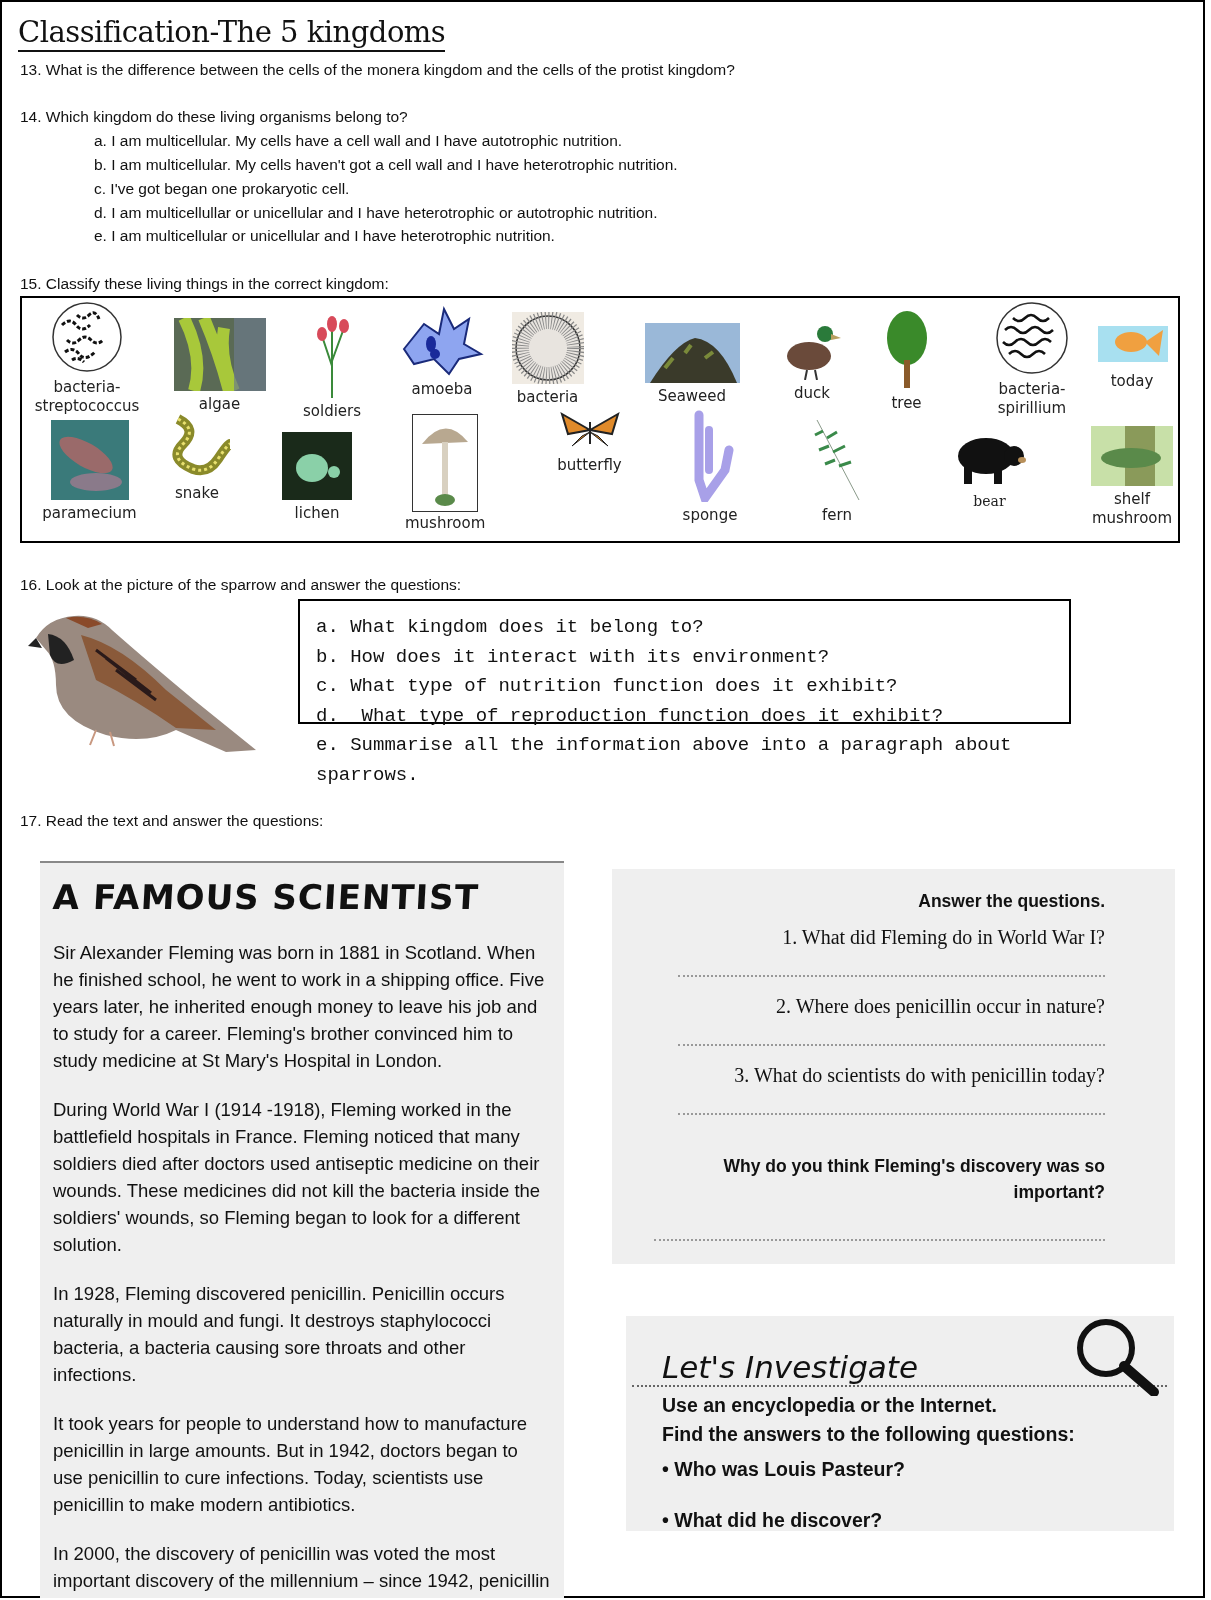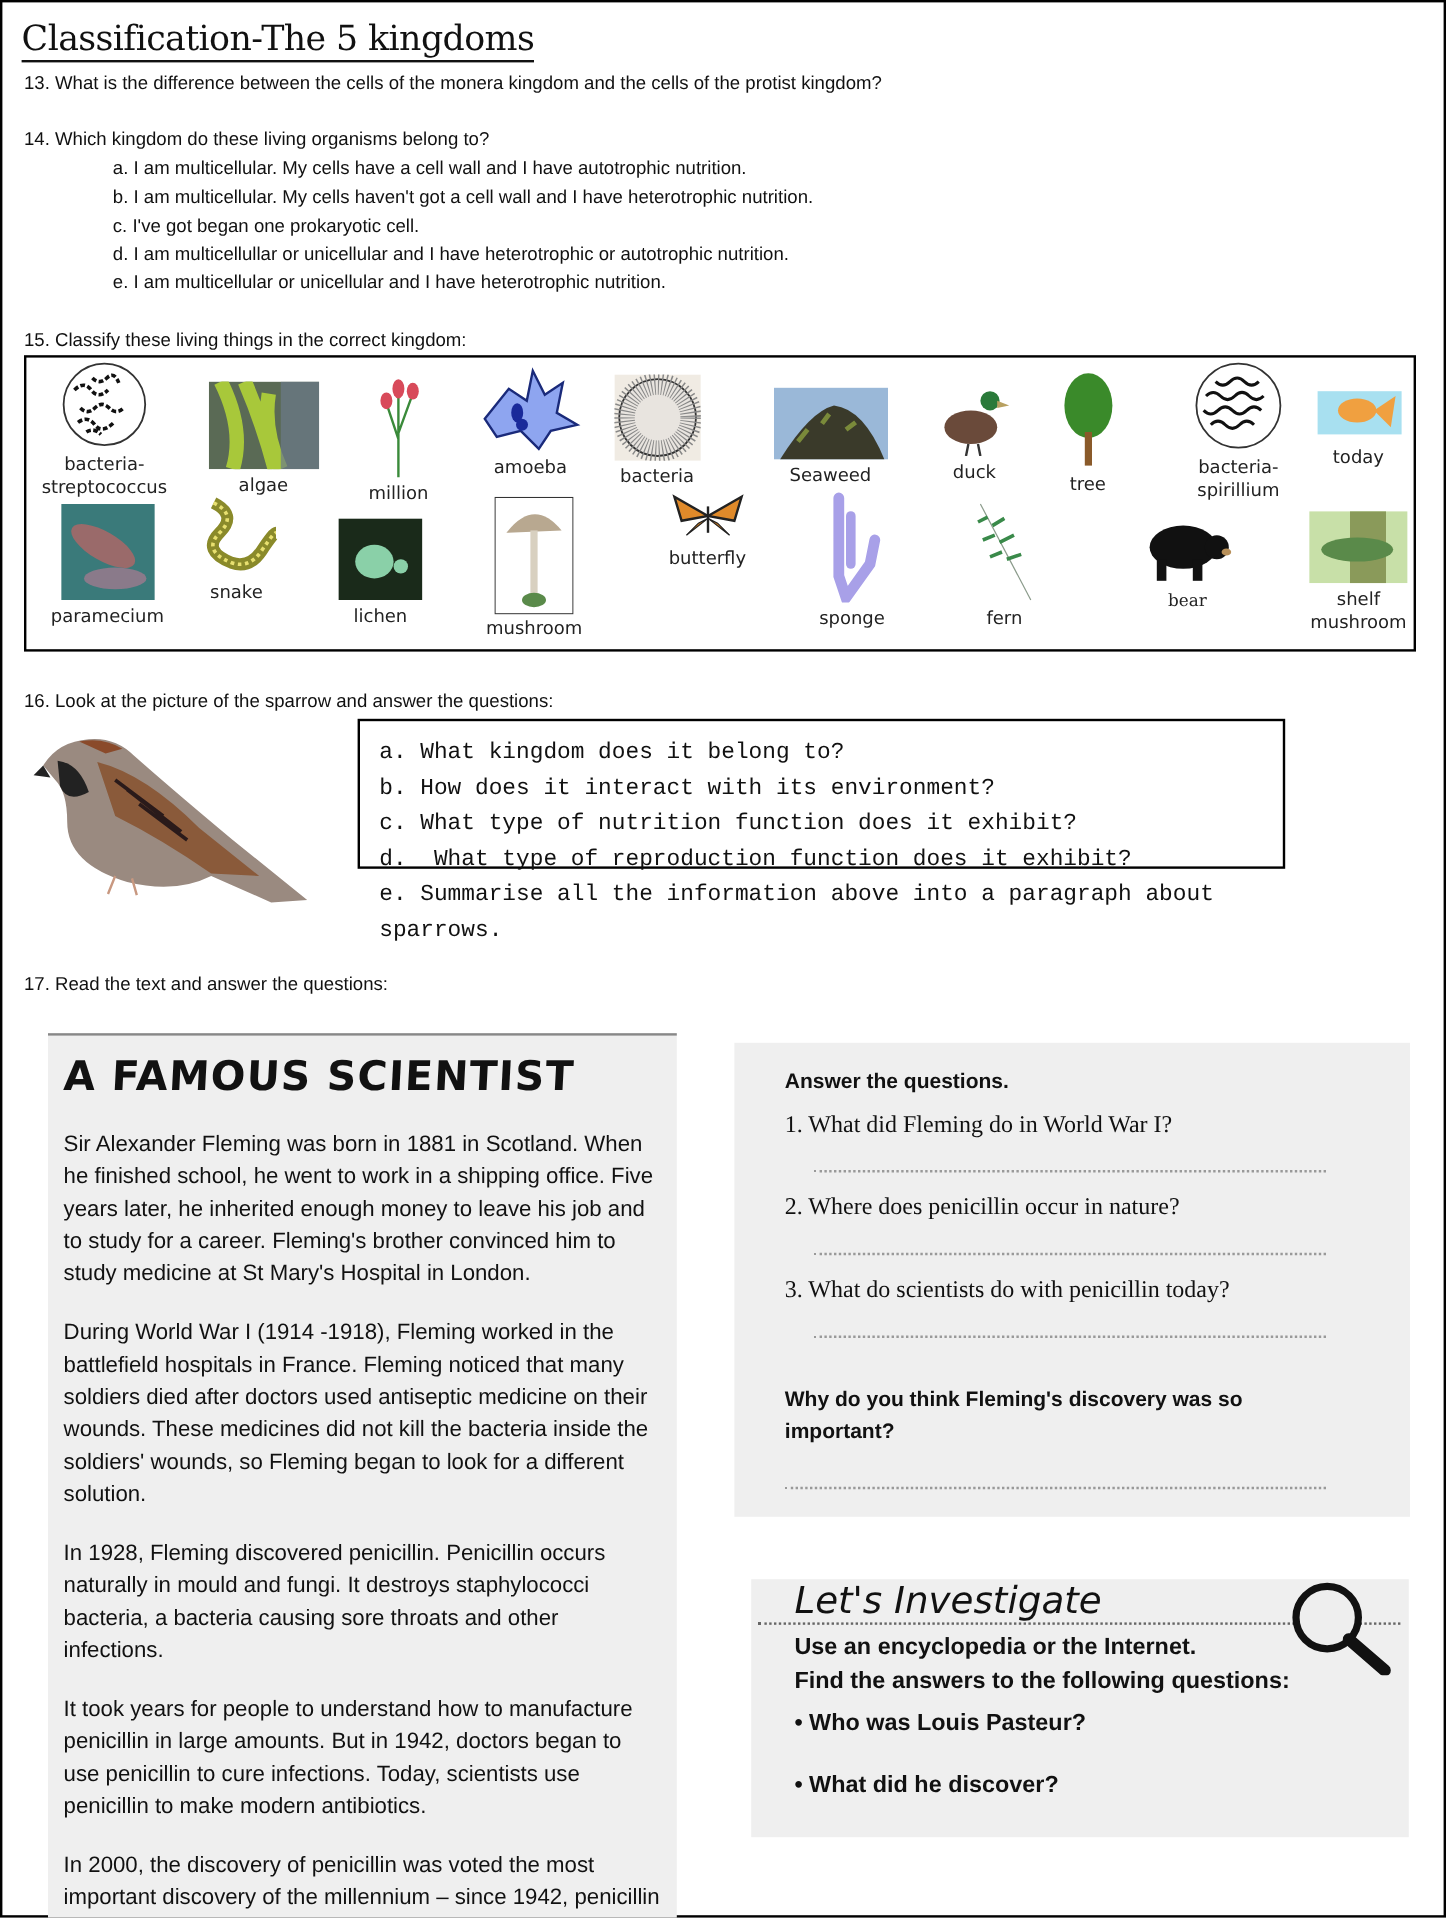--- a/index.html
+++ b/index.html
@@ -15,21 +15,21 @@
   .org .lbl { line-height: 19px; }
   .sparrow { position: absolute; left: 26px; top: 600px; width: 250px; height: 160px; }
   .qbox16 { position: absolute; left: 298px; top: 599px; width: 773px; height: 125px; border: 2px solid #000; padding: 12px 0 0 16px; font-family: Liberation Mono, monospace; }
   .qbox16 div { font-size: 19px; line-height: 29.5px; }
   .card { position: absolute; background: #efefef; }
   .fs-title { font-family: "DejaVu Sans", sans-serif; font-weight: bold; font-size: 34px; letter-spacing: 1px; transform: skewX(-3deg); }
   .fs-p { font-size: 18.5px; line-height: 27px; margin-bottom: 4px; margin-top: 22px; }
   .aq-head { font-weight: bold; font-size: 17.5px; }
   .aq-item { font-family: "Liberation Serif", serif; font-size: 20px; }
   .dots { border-bottom: 2px dotted #999; height: 1px; }
-  .li-title { font-family: "DejaVu Sans", sans-serif; font-style: italic; font-size: 31px; }
+  .li-title { font-family: "DejaVu Sans", sans-serif; font-style: italic; font-size: 31px; margin-top: 33px; }
   .li-text { font-weight: bold; font-size: 19.5px; line-height: 29px; }
 </style>
 </head>
 <body>
 
 <div class="page"></div>
 
 <div class="title">Classification-The 5 kingdoms</div>
 
 <div class="q" style="left:20px;top:60px;">13. What is the difference between the cells of the monera kingdom and the cells of the protist kingdom?</div>
@@ -61,21 +61,21 @@
       </svg>
     <div class="lbl">algae</div>
   </div>
   <div class="org" style="left:265px;top:8px;width:90px;">
     <svg class="pic" width="40" height="92">
         <path d="M20 92 L20 20 M20 60 L10 30 M20 55 L32 22" stroke="#3a8a3a" stroke-width="2"></path>
         <ellipse cx="20" cy="18" rx="5" ry="8" fill="#d84a5a"></ellipse>
         <ellipse cx="10" cy="28" rx="5" ry="7" fill="#d84a5a"></ellipse>
         <ellipse cx="32" cy="20" rx="5" ry="7" fill="#d84a5a"></ellipse>
       </svg>
-    <div class="lbl">million</div>
+    <div class="lbl">soldiers</div>
   </div>
   <div class="org" style="left:370px;top:6px;width:100px;">
     <svg class="pic" width="86" height="72">
         <path d="M5 45 L25 20 L40 30 L45 5 L55 25 L70 15 L65 40 L82 50 L60 55 L50 70 L35 55 L15 60 Z" fill="#8ea5f0" stroke="#1a2a7a" stroke-width="2"></path>
         <ellipse cx="32" cy="40" rx="5" ry="8" fill="#1a2a9a"></ellipse>
         <ellipse cx="36" cy="50" rx="5" ry="5" fill="#1a2a9a"></ellipse>
       </svg>
     <div class="lbl">amoeba</div>
   </div>
   <div class="org" style="left:478px;top:14px;width:95px;">
@@ -229,21 +229,21 @@
   <div class="fs-title">A FAMOUS SCIENTIST</div>
   <div style="margin-top:12px;">
     <p class="fs-p">Sir Alexander Fleming was born in 1881 in Scotland. When he finished school, he went to work in a shipping office. Five years later, he inherited enough money to leave his job and to study for a career. Fleming's brother convinced him to study medicine at St Mary's Hospital in London.</p>
     <p class="fs-p">During World War I (1914 -1918), Fleming worked in the battlefield hospitals in France. Fleming noticed that many soldiers died after doctors used antiseptic medicine on their wounds. These medicines did not kill the bacteria inside the soldiers' wounds, so Fleming began to look for a different solution.</p>
     <p class="fs-p">In 1928, Fleming discovered penicillin. Penicillin occurs naturally in mould and fungi. It destroys staphylococci bacteria, a bacteria causing sore throats and other infections.</p>
     <p class="fs-p">It took years for people to understand how to manufacture penicillin in large amounts. But in 1942, doctors began to use penicillin to cure infections. Today, scientists use penicillin to make modern antibiotics.</p>
     <p class="fs-p">In 2000, the discovery of penicillin was voted the most important discovery of the millennium – since 1942, penicillin has saved over 200 million lives!</p>
   </div>
 </div>
 
-<div class="card" style="left:612px;top:869px;width:563px;height:395px;padding:22px 70px 0 42px;">
+<div class="card" style="left:612px;top:869px;width:563px;height:395px;padding:22px 70px 0 42px;text-align:right;">
   <div class="aq-head">Answer the questions.</div>
   <div class="aq-item" style="margin-top:14px;">1. What did Fleming do in World War I?</div>
   <div class="dots" style="margin:26px 0 0 24px;"></div>
   <div class="aq-item" style="margin-top:18px;">2. Where does penicillin occur in nature?</div>
   <div class="dots" style="margin:26px 0 0 24px;"></div>
   <div class="aq-item" style="margin-top:18px;">3. What do scientists do with penicillin today?</div>
   <div class="dots" style="margin:26px 0 0 24px;"></div>
   <div class="aq-head" style="margin-top:38px;line-height:26px;">Why do you think Fleming's discovery was so important?</div>
   <div class="dots" style="margin:34px 0 0 0;"></div>
 </div>

